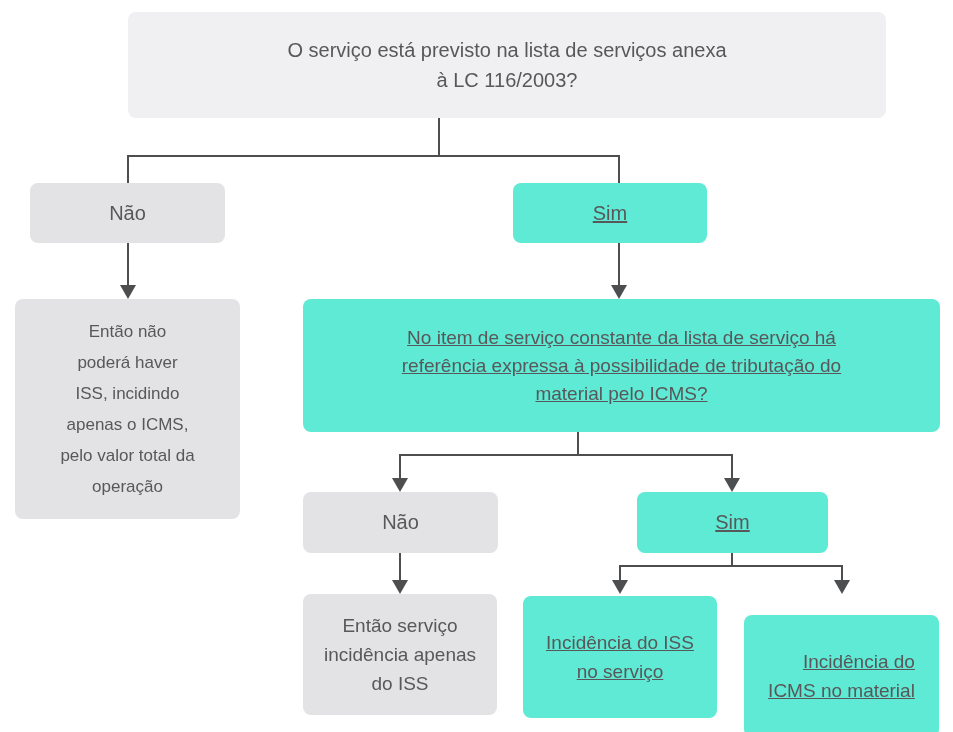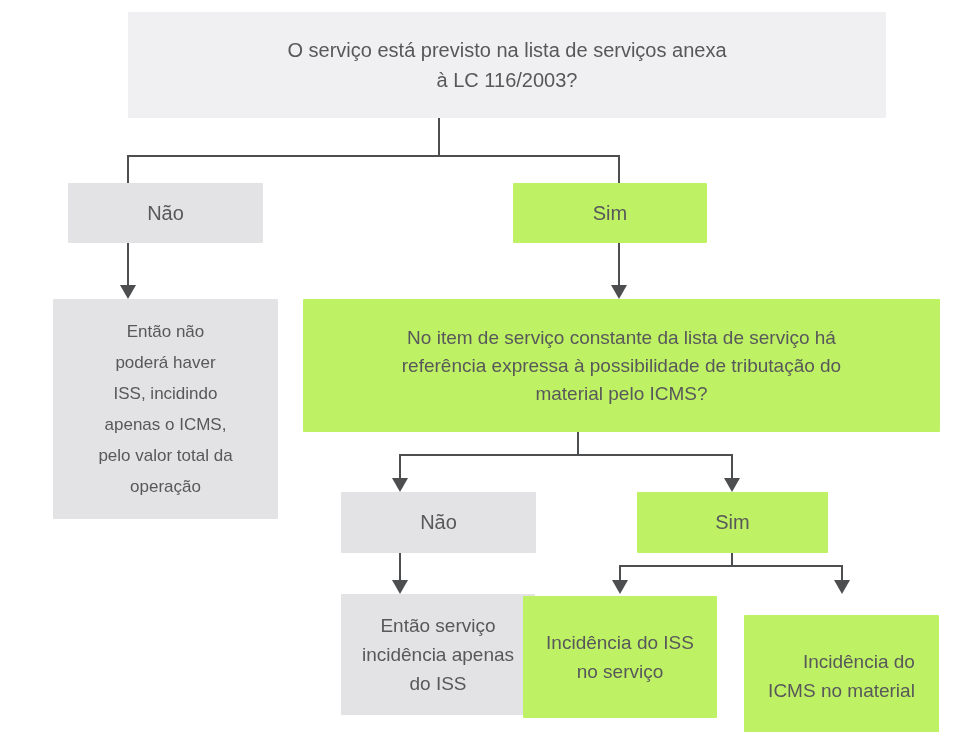--- a/index.html
+++ b/index.html
@@ -6,32 +6,32 @@
   #stage {
     position: relative;
     width: 953px;
     height: 732px;
     background: #ffffff;
     font-family: "Liberation Sans", sans-serif;
     overflow: hidden;
   }
   .node {
     position: absolute;
-    border-radius: 1px;
+    border-radius: 8px;
     display: flex;
     align-items: center;
     justify-content: center;
     text-align: center;
     color: #58585a;
     white-space: pre-line;
     box-sizing: border-box;
   }
   .tone-lighter { background: #f0f0f2; }
-  .tone-light   { background: #e3e3e5; margin-left: 38px; }
-  .tone-dark    { background: #bef264; }
+  .tone-light   { background: #e3e3e5; }
+  .tone-dark    { background: #5eead4; text-decoration: underline; }
 
   .vline { position: absolute; width: 2px;  background: #4d4e50; }
   .hline { position: absolute; height: 2px; background: #4d4e50; }
   .arrowhead {
     position: absolute;
     width: 0; height: 0;
     border-left: 8px solid transparent;
     border-right: 8px solid transparent;
     border-top: 14px solid #4d4e50;
   }

